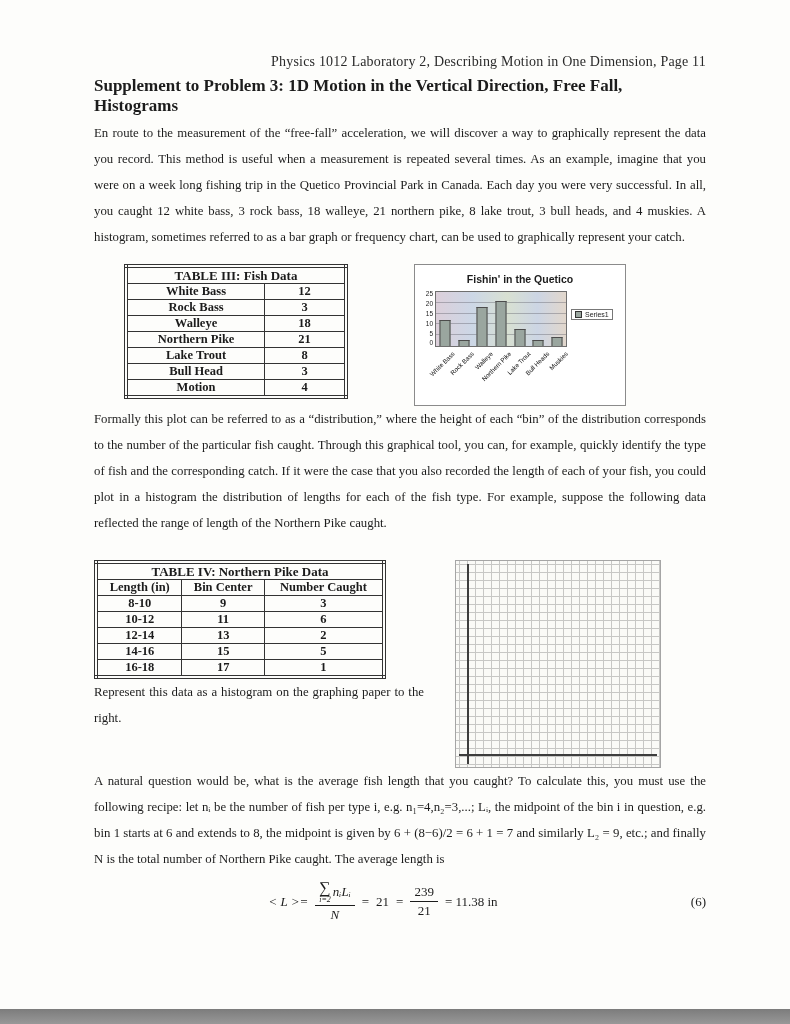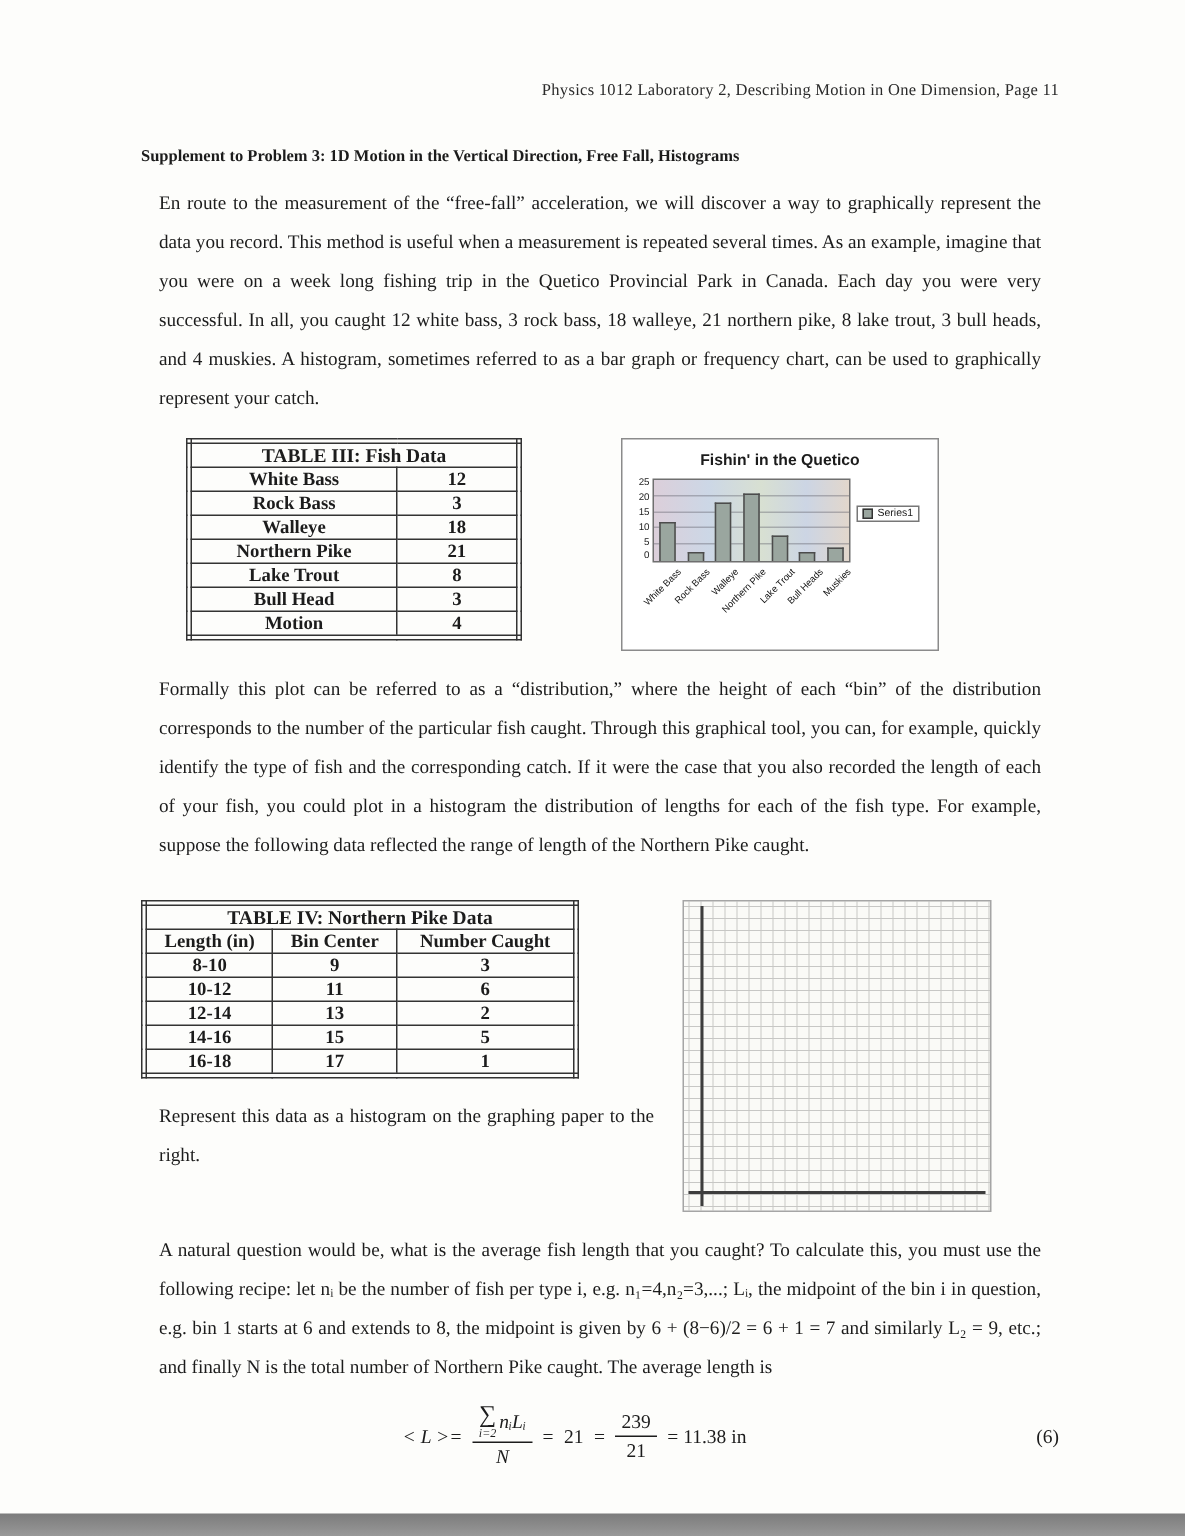--- a/index.html
+++ b/index.html
@@ -9,27 +9,27 @@
     font-family:"Liberation Serif","DejaVu Serif",serif;
     color:#1c1c1c;
   }
   .sheet {
     position:relative; width:790px; height:1024px;
     background:#fdfdfb; overflow:hidden;
   }
   .content { padding:54px 84px 0 94px; }
 
   .page-header {
-    text-align:right; font-size:11px; color:#2a2a2a; letter-spacing:.2px;
+    text-align:right; font-size:14px; color:#2a2a2a; letter-spacing:.2px;
   }
   .section-heading {
-    margin:32px 0 4px 0; font-size:11px; font-weight:bold;
+    margin:6px 0 4px 0; font-size:17px; font-weight:bold;
   }
   p.body {
-    margin:12px; font-size:12.8px; line-height:26px; text-align:justify;
+    margin:0; font-size:12.8px; line-height:26px; text-align:justify;
   }
   .mt { margin-top:22px; }
 
   
   .row1 { display:flex; align-items:flex-start; margin-top:14px; }
   table { border-collapse:collapse; }
   .t3 {
     width:224px; margin-left:30px; border:4px double #333;
     font-weight:bold; font-size:12.5px;
   }

